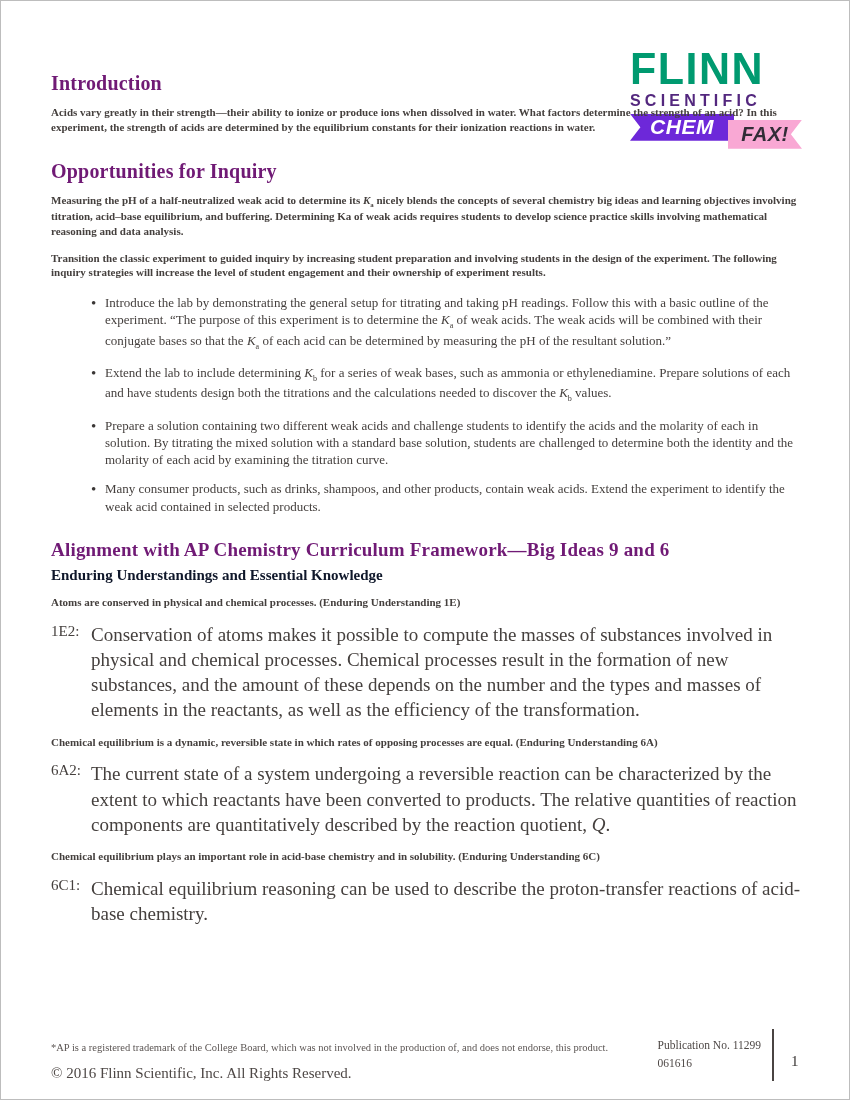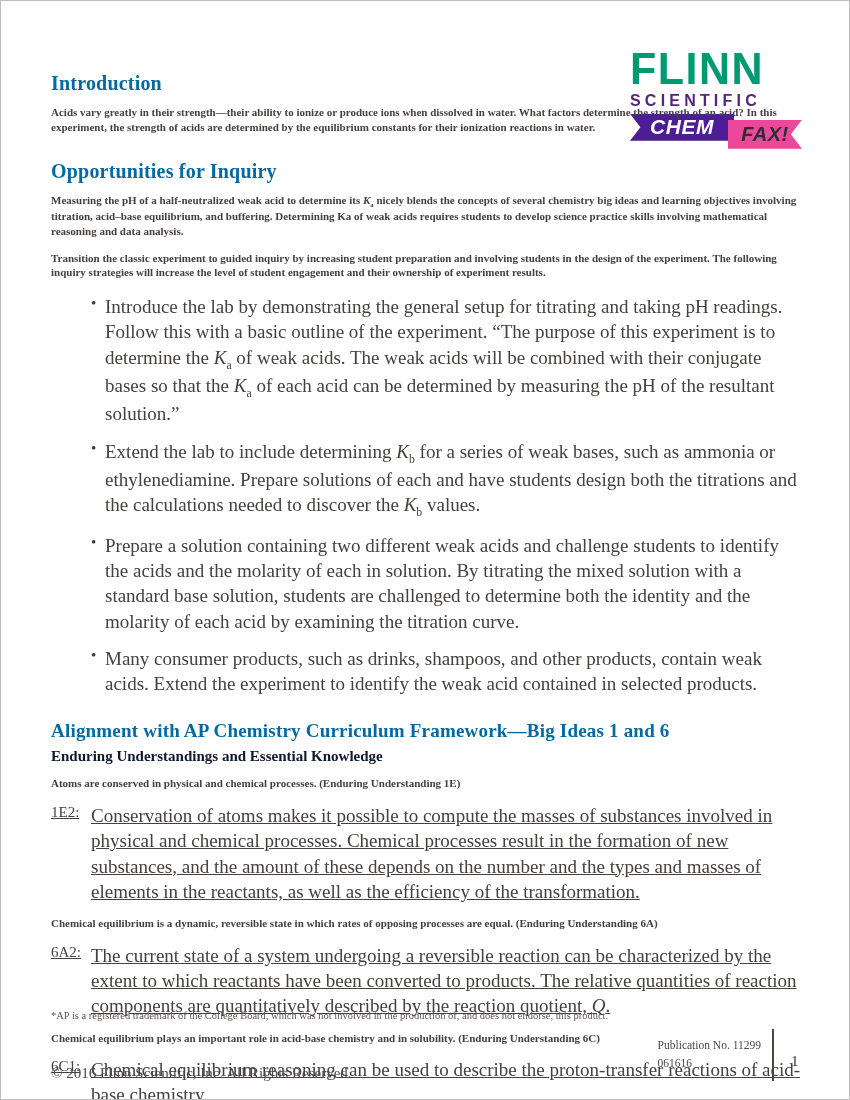--- a/index.html
+++ b/index.html
@@ -29,64 +29,64 @@
     font-family:"Liberation Sans", sans-serif; font-weight:bold;
     font-size:43px; line-height:0.95; letter-spacing:1.5px; color:#009a70;
     transform:scaleY(1.05); transform-origin:top left;
   }
   .logo-tagline {
     font-family:"Liberation Sans", sans-serif; font-weight:bold;
     font-size:16px; letter-spacing:4.2px; color:#53277e; margin-top:4px; white-space:nowrap;
   }
   .badge { position:relative; height:40px; margin-top:4px; }
   .badge-chem {
-    position:absolute; left:0; top:0; width:104px; height:27px; background:#4c1d95;
+    position:absolute; left:0; top:0; width:104px; height:27px; background:#6d28d9;
     clip-path:polygon(0 0, 100% 0, 100% 100%, 0 100%, 10% 50%);
     display:flex; align-items:center; justify-content:center;
   }
   .badge-chem span {
     font-family:"Liberation Sans", sans-serif; font-style:italic; font-weight:bold;
     font-size:21px; color:#ffffff; letter-spacing:0.5px;
   }
   .badge-fax {
-    position:absolute; left:98px; top:6px; width:74px; height:29px; background:#ec4899;
+    position:absolute; left:98px; top:6px; width:74px; height:29px; background:#f9a8d4;
     clip-path:polygon(0 0, 100% 0, 85% 50%, 100% 100%, 0 100%);
     display:flex; align-items:center; justify-content:center;text-align:center;
   }
   .badge-fax span {
     font-family:"Liberation Sans", sans-serif; font-style:italic; font-weight:bold;
     font-size:20px; color:#322c37; letter-spacing:0.5px;
   }
 
   
   h2.sec {
-    font-family:"Liberation Serif", serif; font-weight:bold; color:#0369a1;
+    font-family:"Liberation Serif", serif; font-weight:bold; color:#701a75;
     font-size:20px; margin:26px 0 10px 0; letter-spacing:0.2px;
   }
   h2.sec-first { margin-top:27px; }
   h2.sec-align { font-size:19px; margin-top:24px; margin-bottom:6px; }
   h3.subhead {
     font-family:"Liberation Serif", serif; font-weight:bold; color:#0f172a;
     font-size:15px; margin:0 0 11px 0;
   }
   p.body { font-size:11px; line-height:1.33; margin:1px 0 12px 0;font-weight:bold; }
   .it { font-style:italic; }
   sub { font-size:0.62em; }
 
   .bullets { margin:14px 0 12px 40px; }
   .bullet { display:flex; margin-bottom:12px; }
   .bullet-marker { width:14px; flex-shrink:0; font-size:15px; line-height:1.33; color:#3a3635; }
-  .bullet-text { flex:1; font-size:19px; line-height:1.33;font-family:Liberation Serif, serif; }
+  .bullet-text { flex:1; font-size:13px; line-height:1.33;font-family:Liberation Serif, serif; }
 
-  .ek-item { display:flex; margin:12px 0 12px 0;text-decoration:underline; }
+  .ek-item { display:flex; margin:12px 0 12px 0; }
   .ek-label { width:40px; flex-shrink:0; font-size:15px; line-height:1.33; }
   .ek-text { flex:1; font-size:19px; line-height:1.33; }
 
   
-  .f-trademark { position:absolute; left:50px; top:1009px; font-size:10.5px; color:#5b5553; }
+  .f-trademark { position:absolute; left:50px; top:1041px; font-size:10.5px; color:#5b5553; }
   .f-copyright { position:absolute; left:50px; top:1064px; font-size:15px; color:#4d4745; }
   .f-pub { position:absolute; right:88px; top:1036px; font-size:11.5px; line-height:1.55; color:#4d4745; }
   .f-line { position:absolute; left:771px; top:1028px; width:1.5px; height:52px; background:#4a4442; }
   .f-page { position:absolute; left:790px; top:1052px; font-size:15px; color:#3a3635; }
 </style>
 </head>
 <body>
 
 <div class="page">
 
@@ -127,21 +127,21 @@
       <div class="bullet">
         <div class="bullet-marker">•</div>
         <div class="bullet-text"><span>Prepare a solution containing two different weak acids and challenge students to identify the acids and the molarity of each in solution. By titrating the mixed solution with a standard base solution, students are challenged to determine both the identity and the molarity of each acid by examining the titration curve.</span></div>
       </div>
       <div class="bullet">
         <div class="bullet-marker">•</div>
         <div class="bullet-text"><span>Many consumer products, such as drinks, shampoos, and other products, contain weak acids. Extend the experiment to identify the weak acid contained in selected products.</span></div>
       </div>
     </div>
 
-    <h2 class="sec sec-align">Alignment with AP Chemistry Curriculum Framework—Big Ideas 1 and 6</h2>
+    <h2 class="sec sec-align">Alignment with AP Chemistry Curriculum Framework—Big Ideas 9 and 6</h2>
     <h3 class="subhead">Enduring Understandings and Essential Knowledge</h3>
 
     <p class="body"><span>Atoms are conserved in physical and chemical processes. (Enduring Understanding 1E)</span></p>
 
     <div class="ek-item">
       <div class="ek-label">1E2:</div>
       <div class="ek-text"><span>Conservation of atoms makes it possible to compute the masses of substances involved in physical and chemical processes. Chemical processes result in the formation of new substances, and the amount of these depends on the number and the types and masses of elements in the reactants, as well as the efficiency of the transformation.</span></div>
     </div>
 
     <p class="body"><span>Chemical equilibrium is a dynamic, reversible state in which rates of opposing processes are equal. (Enduring Understanding 6A)</span></p>

